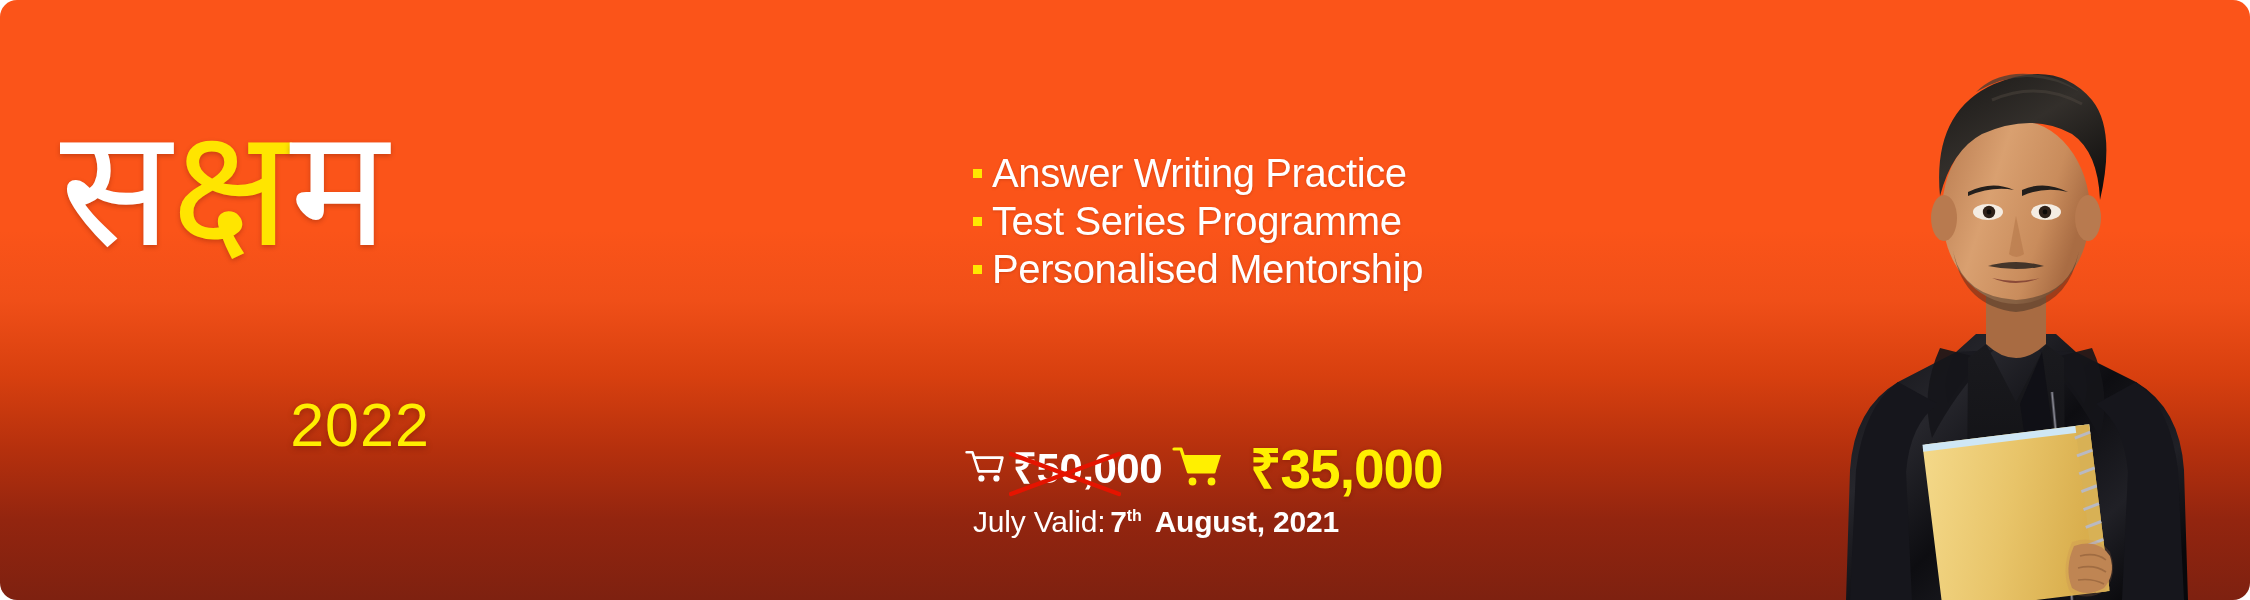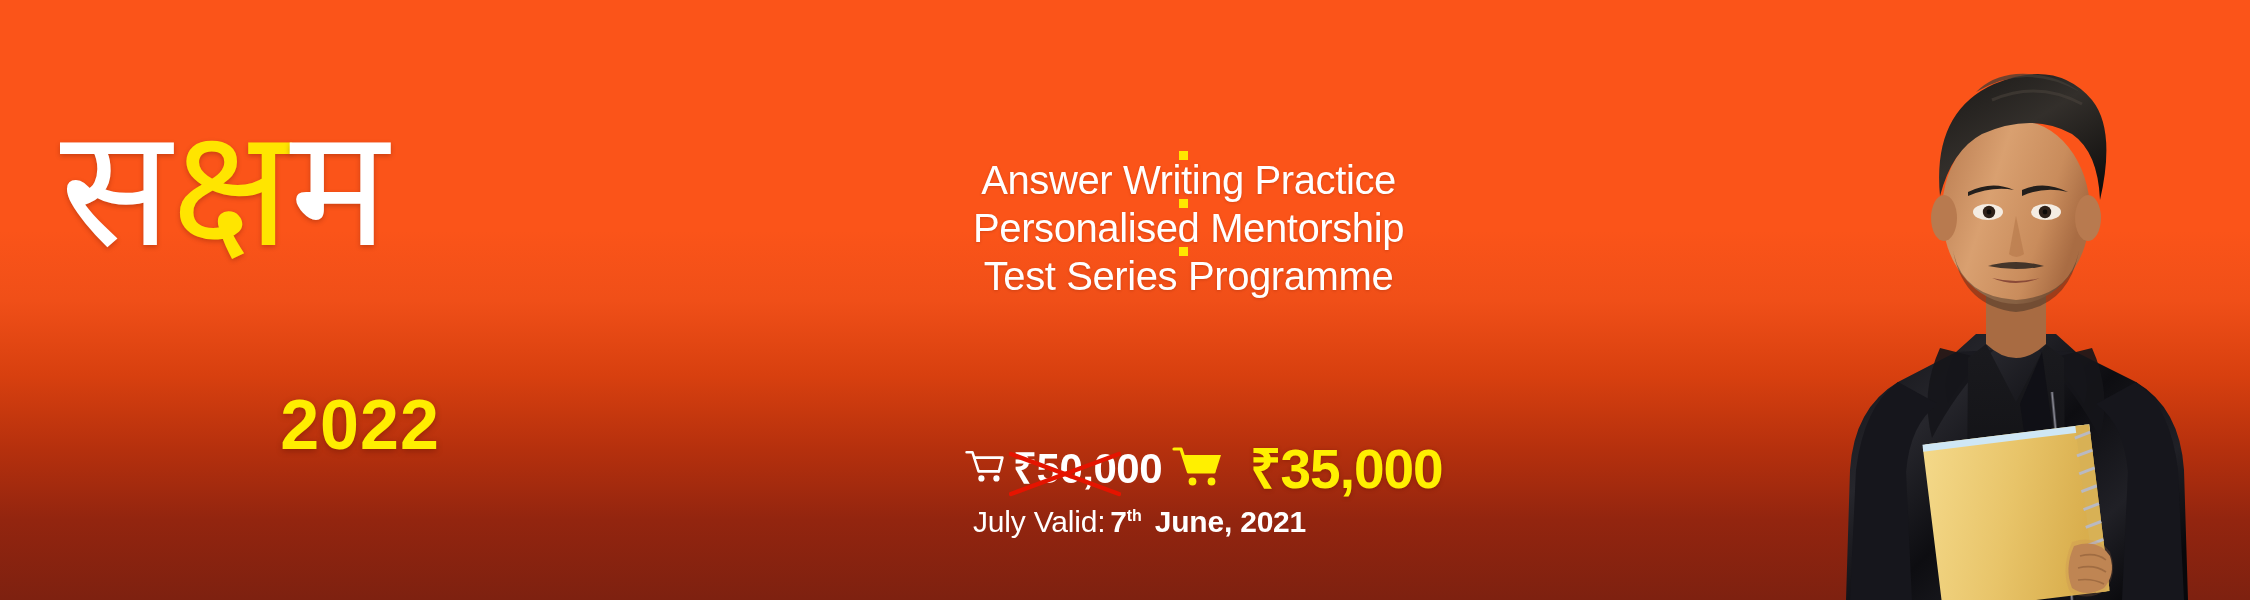--- a/index.html
+++ b/index.html
@@ -20,20 +20,21 @@
     overflow: hidden;
     background: linear-gradient(
         to bottom,
         #fb5419 0px,
         #fb5419 230px,
         #f04f18 300px,
         #d8400f 375px,
         #b5300d 450px,
         #93250f 520px,
         #7e2110 600px);
+    border-radius: 17px;
     -webkit-font-smoothing: antialiased;
   }
 
   
   .brand-block {
     position: absolute;
     left: 0;
     top: 0;
     width: 700px;
     height: 600px;
@@ -58,23 +59,23 @@
     color: #ffe500;
   }
 
   .brand-year {
     position: absolute;
     left: 60px;
     top: 378px;
     width: 600px;
     text-align: center;
     font-family: "Liberation Sans", sans-serif;
-    font-size: 70px;
+    font-size: 61px;
     line-height: 94px;
-    font-weight: 700;
+    font-weight: 400;
     color: #ffee00;
     letter-spacing: 1px;
     text-shadow: 0 2px 6px rgba(70, 10, 0, 0.35);
   }
 
   
   .details-block {
     position: absolute;
     left: 965px;
     top: 0;
@@ -102,21 +103,20 @@
     margin: 0;
     padding: 0;
     list-style: none;
   }
   .feature-item {
     display: flex;
     align-items: center;
     height: 45px;
     margin: 0 0 3px 0;
     white-space: nowrap;
-    flex-direction: column;
   }
   .bullet-square {
     display: inline-block;
     width: 9px;
     height: 9px;
     background: #ffe800;
     margin-right: 10px;
     flex: 0 0 auto;
     position: relative;
     top: 1px;
@@ -230,26 +230,26 @@
 
     <ul class="feature-list">
 
       <li class="feature-item">
         <span class="bullet-square"></span>
         <span class="feature-label">Answer Writing Practice</span>
       </li>
 
       <li class="feature-item">
         <span class="bullet-square"></span>
-        <span class="feature-label">Personalised Mentorship</span>
+        <span class="feature-label">Test Series Programme</span>
       </li>
 
       <li class="feature-item">
         <span class="bullet-square"></span>
-        <span class="feature-label">Test Series Programme</span>
+        <span class="feature-label">Personalised Mentorship</span>
       </li>
 
 
     </ul>
 
     <div class="price-row">
 
       <div class="price-old-wrap">
         <span class="cart-icon">
           <svg width="40" height="34" viewBox="0 0 40 34" aria-hidden="true">
@@ -277,21 +277,21 @@
             <circle cx="39.5" cy="35.5" r="3.9" fill="#fff000"></circle>
           </svg>
         </span>
         <span class="price-new-value">₹35,000</span>
       </div>
 
     </div>
 
     <div class="offer-line">
       <span class="offer-label">July Valid:</span><span class="offer-date">7</span><span class="offer-sup">th</span>
-      <span class="offer-date">June, 2021</span>
+      <span class="offer-date">August, 2021</span>
     </div>
 
   </div>
 
   <div class="photo-block">
     <svg class="photo-svg" viewBox="0 0 470 600" aria-hidden="true">
       <defs>
         <linearGradient id="skinG" x1="0" y1="0" x2="1" y2="0.4">
           <stop offset="0%" stop-color="#b87a4f"></stop>
           <stop offset="42%" stop-color="#d9a070"></stop>

